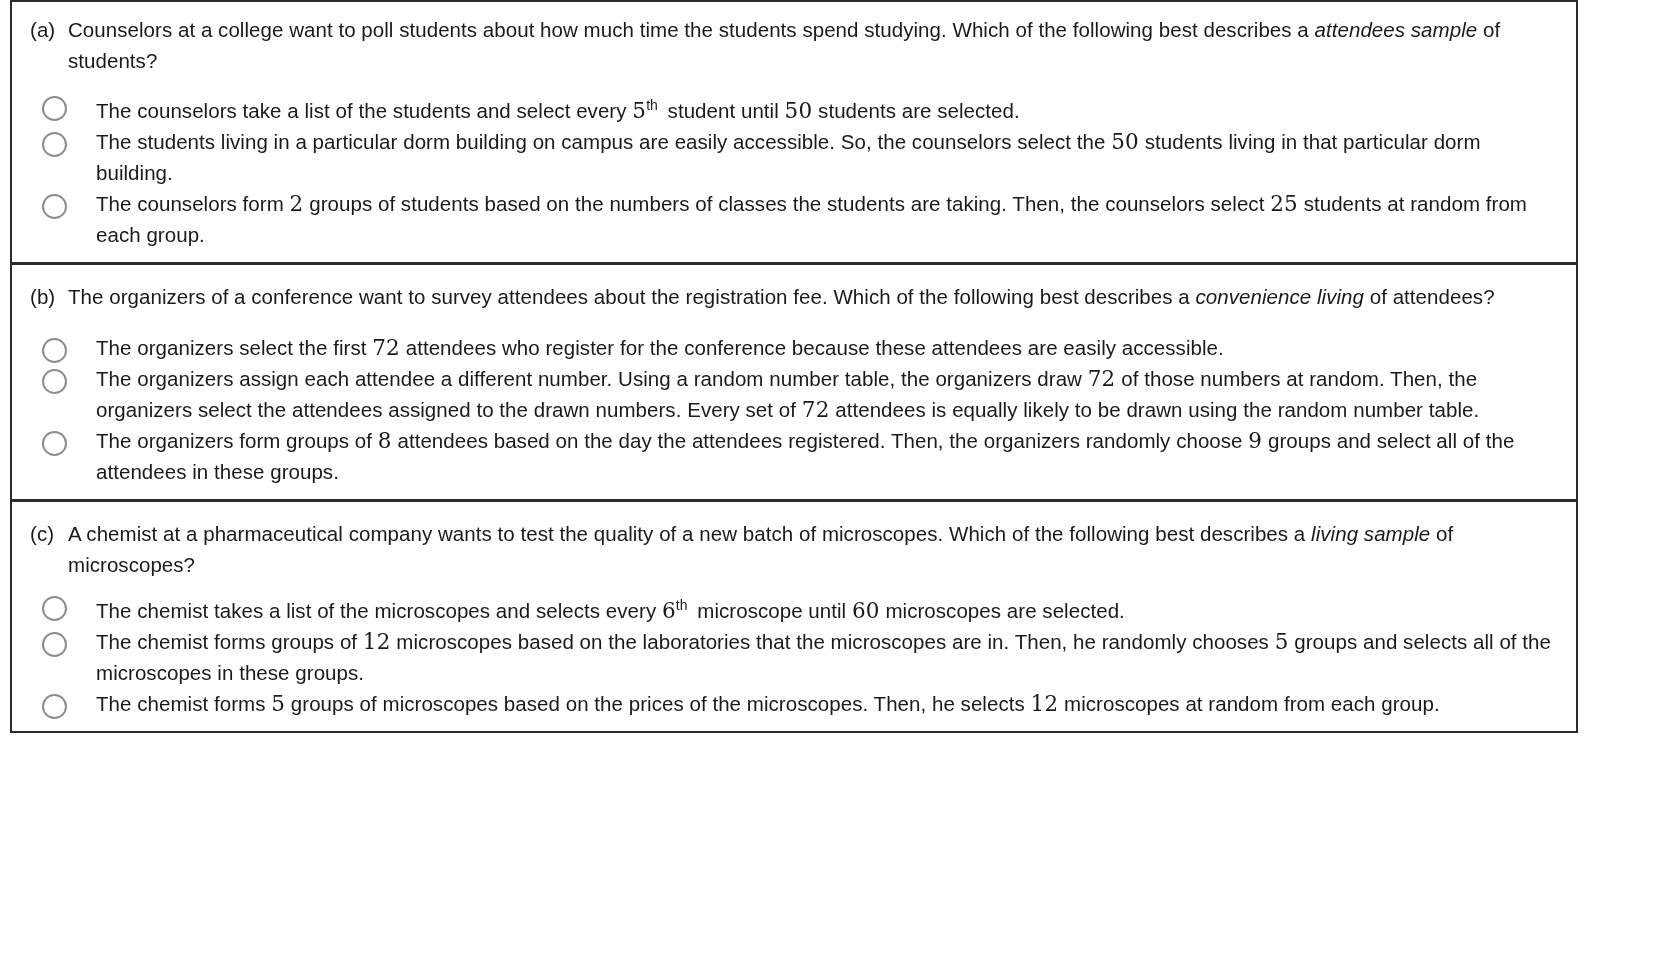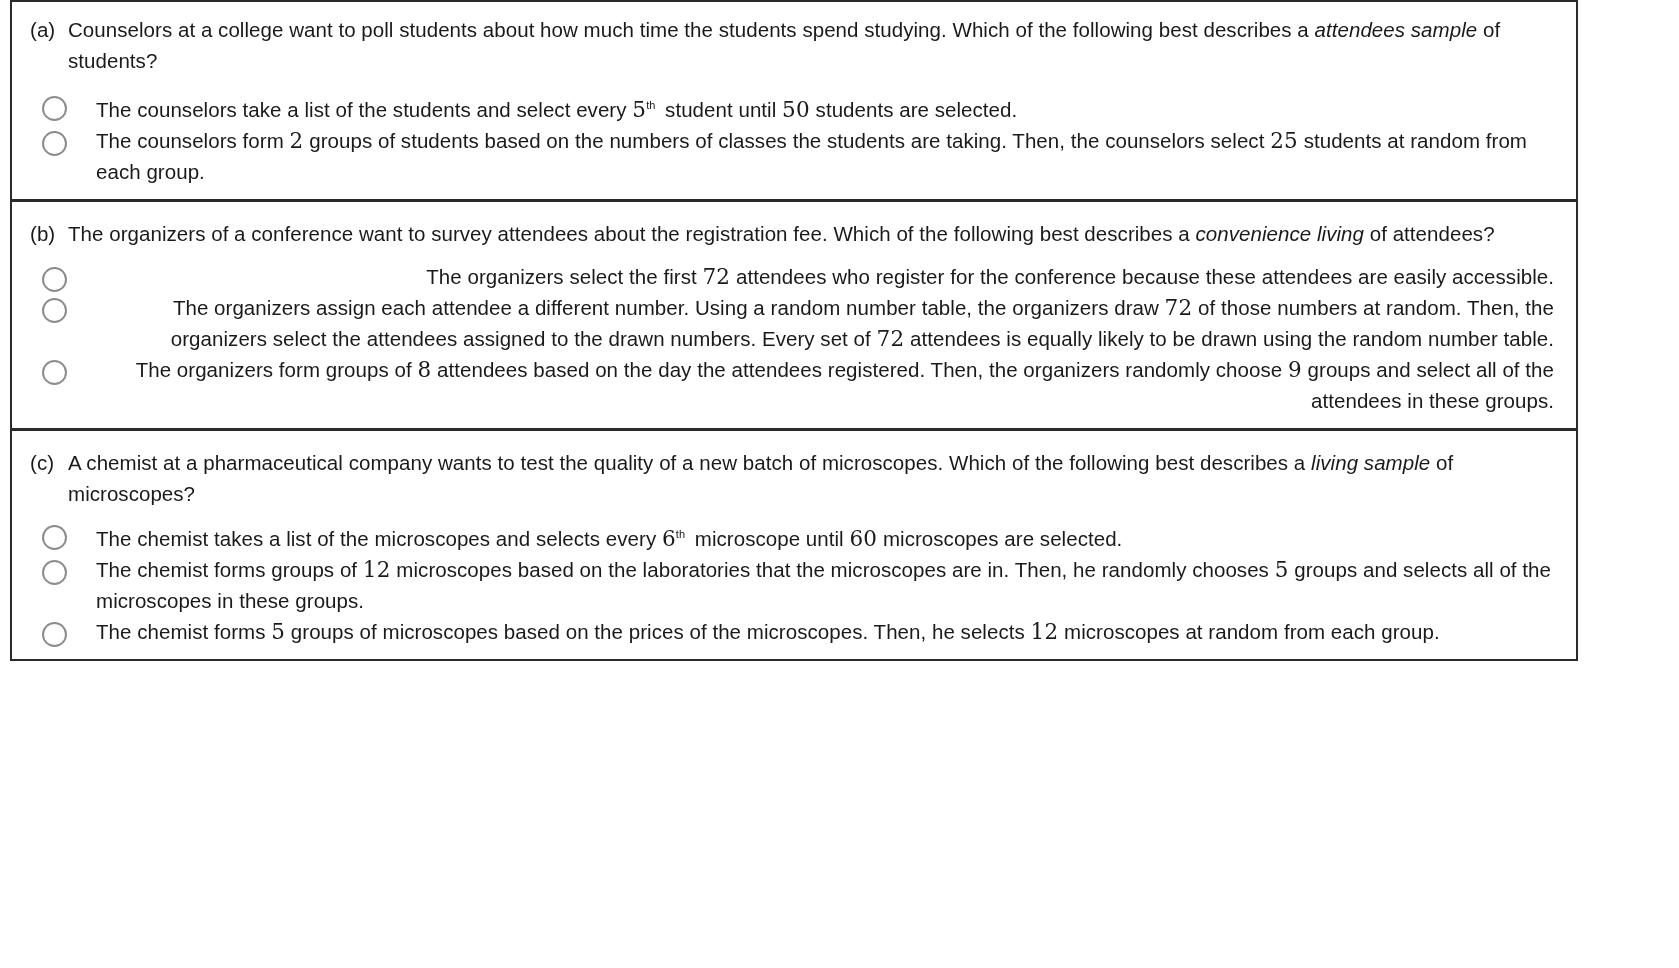--- a/index.html
+++ b/index.html
@@ -90,32 +90,32 @@
     padding-right: 10px;
   }
   
   .num {
     font-family: "DejaVu Serif", "Liberation Serif", serif;
     font-size: 21.5px;
     letter-spacing: 0.2px;
   }
   .num sup {
     font-family: "Liberation Sans", sans-serif;
-    font-size: 11px;
+    font-size: 14px;
     vertical-align: super;
     letter-spacing: 0;
   }
   .sp {
     display: inline-block;
     width: 4px;
   }
   .part-a .stem { margin-top: 2px; }
   .part-a .options { margin-top: 14px; }
   .part-b .stem { margin-top: 6px; }
-  .part-b .options { margin-top: 12px; text-align: right; }
+  .part-b .options { margin-top: 20px; }
   .part-c .stem { margin-top: 6px; }
   .part-c .options { }
 </style>
 </head>
 <body>
 
 <div class="page">
   <div class="quiz-frame" id="quiz-frame">
       <div class="part part-a">
         <div class="stem">
@@ -126,20 +126,26 @@
           <div class="option">
             <div class="radio-cell">
               <span class="radio"></span>
             </div>
             <div class="option-text">The counselors take a list of the students and select every <span class="num">5<sup>th</sup></span><span class="sp"></span> student until <span class="num">50</span> students are selected.</div>
           </div>
           <div class="option">
             <div class="radio-cell">
               <span class="radio"></span>
             </div>
+            <div class="option-text">The students living in a particular dorm building on campus are easily accessible. So, the counselors select the <span class="num">50</span> students living in that particular dorm building.</div>
+          </div>
+          <div class="option">
+            <div class="radio-cell">
+              <span class="radio"></span>
+            </div>
             <div class="option-text">The counselors form <span class="num">2</span> groups of students based on the numbers of classes the students are taking. Then, the counselors select <span class="num">25</span> students at random from each group.</div>
           </div>
         </div>
       </div>
       <div class="part part-b">
         <div class="stem">
           <div class="stem-label">(b)</div>
           <div class="stem-body">The organizers of a conference want to survey attendees about the registration fee. Which of the following best describes a <span class="ital">convenience living</span> of attendees?</div>
         </div>
         <div class="options">

